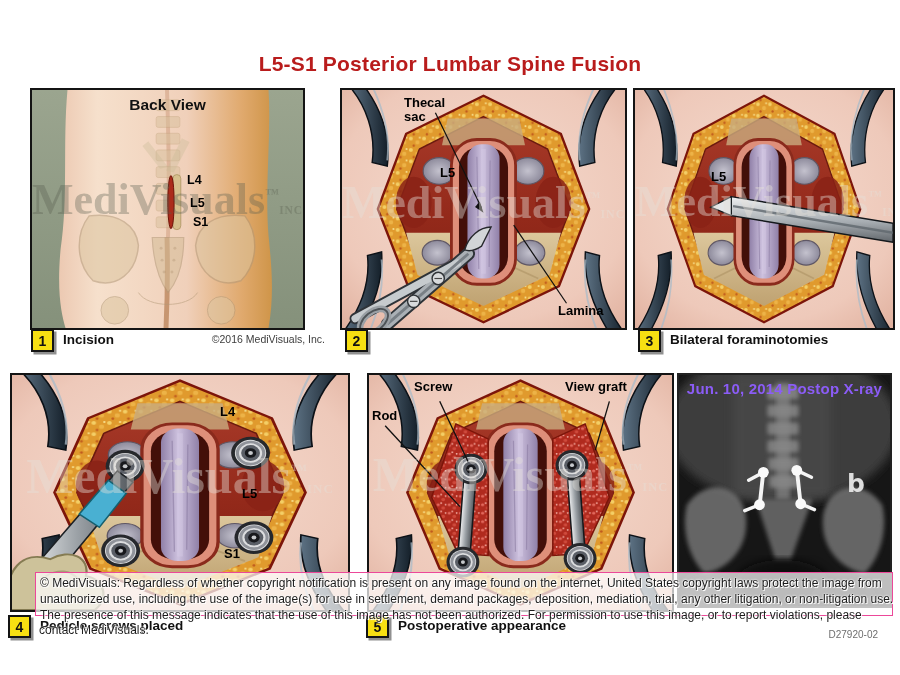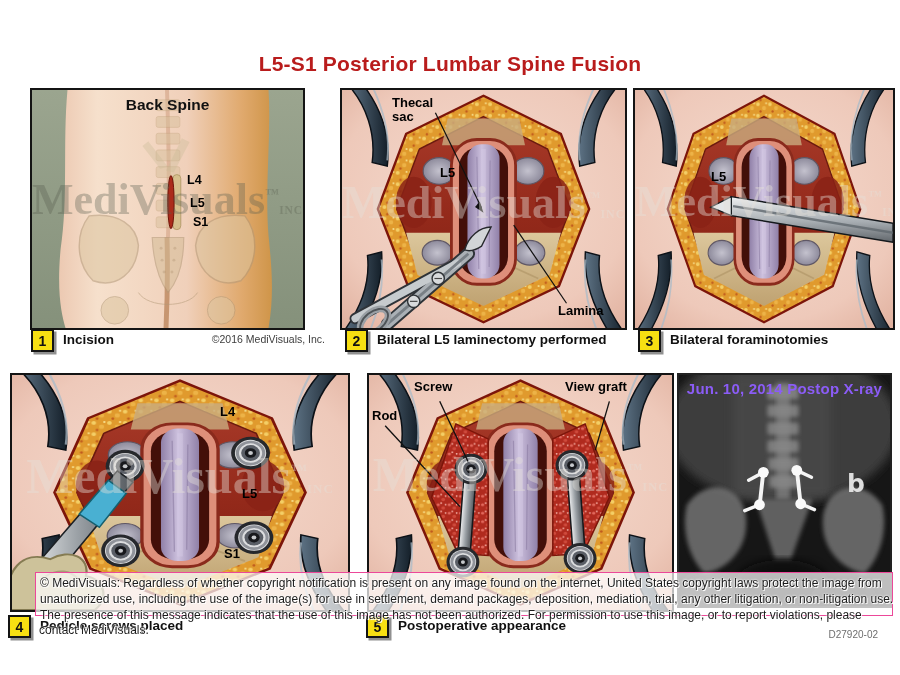--- a/index.html
+++ b/index.html
@@ -198,21 +198,21 @@
             <circle cx="142" cy="185" r="1.5"></circle>
         </g>
       </g>
       <g opacity=".35" fill="#c9bb97">
         <path d="M118,52 L138,78 L130,80 L112,57 Z"></path>
         <path d="M152,49 L136,82 L144,84 L160,53 Z"></path>
       </g>
       <rect x="143" y="86" width="8" height="56" rx="4" fill="#d6c08c" stroke="#a8905e" stroke-width=".8" opacity=".95"></rect>
       <ellipse cx="141" cy="114" rx="3.2" ry="27" fill="#ab2c1b" stroke="#6f1408" stroke-width="1"></ellipse>
     </svg>
-    <div class="viewTitle">Back Spine</div>
+    <div class="viewTitle">Back View</div>
     <div class="plabel small" style="left:155px;top:84px">L4</div>
     <div class="plabel small" style="left:158px;top:107px">L5</div>
     <div class="plabel small" style="left:161px;top:126px">S1</div>
     <div class="wm wmDark" style="top:84px;font-size:44px">
       <span>MediVisuals</span><sup>™</sup><span class="inc">INC</span>
     </div>
   </div>
 
   <div class="panel" style="left:340px;top:88px;width:287px;height:242px">
     <svg class="art" viewBox="0 0 300 250" preserveAspectRatio="none">
@@ -228,21 +228,21 @@
         <path d="M134,172 L48,246" stroke="#787f85" stroke-width="3"></path>
         <path d="M130,168 C134,154 146,144 158,144 L148,164 C142,168 136,170 130,168 Z" fill="#d2d5d7" stroke="#26282c" stroke-width="1.5"></path>
         <circle cx="102" cy="198" r="6.5" fill="#d8dadc" stroke="#303438" stroke-width="1.5"></circle>
         <path d="M98,198 h8" stroke="#444" stroke-width="1.2"></path>
         <circle cx="76" cy="222" r="6.5" fill="#d8dadc" stroke="#303438" stroke-width="1.5"></circle>
         <path d="M72,222 h8" stroke="#444" stroke-width="1.2"></path>
         <ellipse cx="34" cy="243" rx="17" ry="10" transform="rotate(-38 34 243)" fill="none" stroke="#9aa0a5" stroke-width="7"></ellipse>
         <ellipse cx="34" cy="243" rx="17" ry="10" transform="rotate(-38 34 243)" fill="none" stroke="#2e3338" stroke-width="2" opacity=".7"></ellipse>
       </g>
     </svg>
-    <div class="plabel" style="left:50px;top:6px;width:50px">Thecal sac</div>
+    <div class="plabel" style="left:62px;top:6px;width:50px">Thecal sac</div>
     <div class="plabel" style="left:98px;top:76px">L5</div>
     <div class="plabel" style="left:216px;top:214px">Lamina</div>
     <div class="wm wmLight" style="top:86px;font-size:46px">
       <span>MediVisuals</span><sup>™</sup><span class="inc">INC</span>
     </div>
   </div>
 
   <div class="panel" style="left:633px;top:88px;width:262px;height:242px">
     <svg class="art" viewBox="0 0 300 250" preserveAspectRatio="none">
       <use href="#wound" width="300" height="250"></use>
@@ -367,21 +367,20 @@
   </div>
 
   <div class="cap" style="left:31px;top:329px">
     <div class="capnum">1</div>
     <div class="caplbl">Incision</div>
   </div>
   <div class="credit">©2016 MediVisuals, Inc.</div>
 
   <div class="cap" style="left:345px;top:329px">
     <div class="capnum">2</div>
-    <div class="caplbl">Bilateral L5 laminectomy performed</div>
   </div>
 
   <div class="cap" style="left:638px;top:329px">
     <div class="capnum">3</div>
     <div class="caplbl">Bilateral foraminotomies</div>
   </div>
 
   <div class="cap" style="left:8px;top:615px">
     <div class="capnum">4</div>
     <div class="caplbl">Pedicle screws placed</div>

